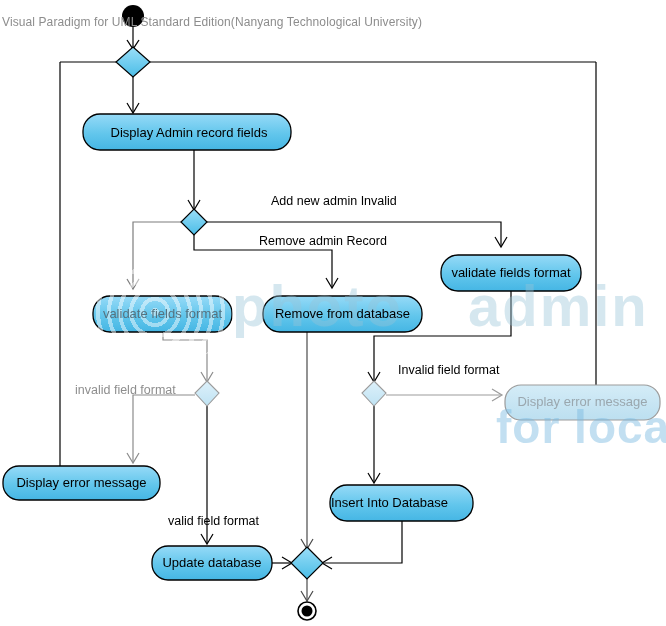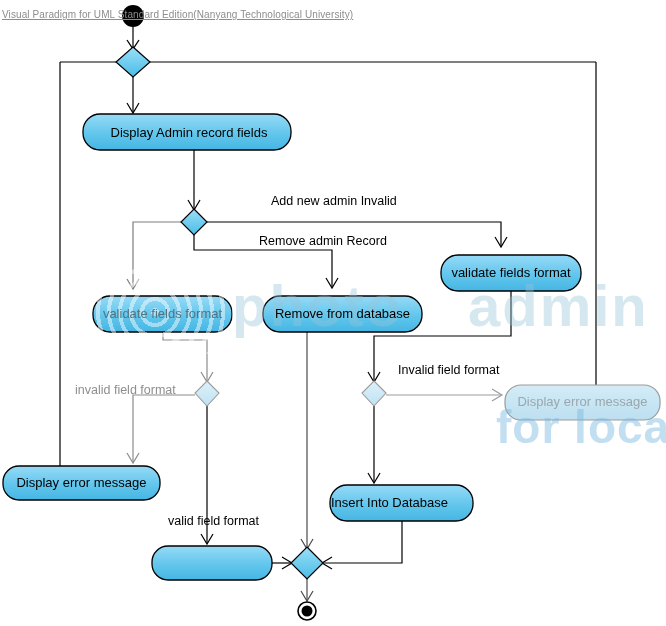--- a/index.html
+++ b/index.html
@@ -20,26 +20,25 @@
   #diagram-svg {
     position: absolute;
     left: 0;
     top: 0;
     width: 666px;
     height: 626px;
   }
   .wm-title {
     position: absolute;
     left: 2px;
-    top: 9px;
-    font-size: 10px;
+    top: 15px;
+    font-size: 12px;
     color: #8d8d8d;
     white-space: nowrap;
     letter-spacing: 0.1px;
-    text-decoration: underline;
   }
   .node-label {
     position: absolute;
     font-size: 13px;
     color: #000000;
     white-space: nowrap;
     text-align: center;
     pointer-events: none;
   }
   .node-label.faded {
@@ -224,20 +223,21 @@
   <div class="node-label dim" style="left:93px; top:306px; width:139px;">validate fields format</div>
 
   <div class="node-label" style="left:263px; top:306px; width:159px;">Remove from database</div>
 
   <div class="node-label" style="left:441px; top:265px; width:140px;">validate fields format</div>
 
   <div class="node-label" style="left:3px; top:475px; width:157px;">Display error message</div>
 
   <div class="node-label faded" style="left:505px; top:394px; width:155px;">Display error message</div>
 
+  <div class="node-label" style="left:152px; top:555px; width:120px;">Update database</div>
 
   <div class="node-label" style="left:330px; top:495px; width:119px;">Insert Into Database</div>
 
   <div class="edge-label" style="left:271px; top:194px;">Add new admin Invalid</div>
 
   <div class="edge-label" style="left:259px; top:234px;">Remove admin Record</div>
 
 
   <div class="edge-label faded" style="left:75px; top:383px;">invalid field format</div>
 

